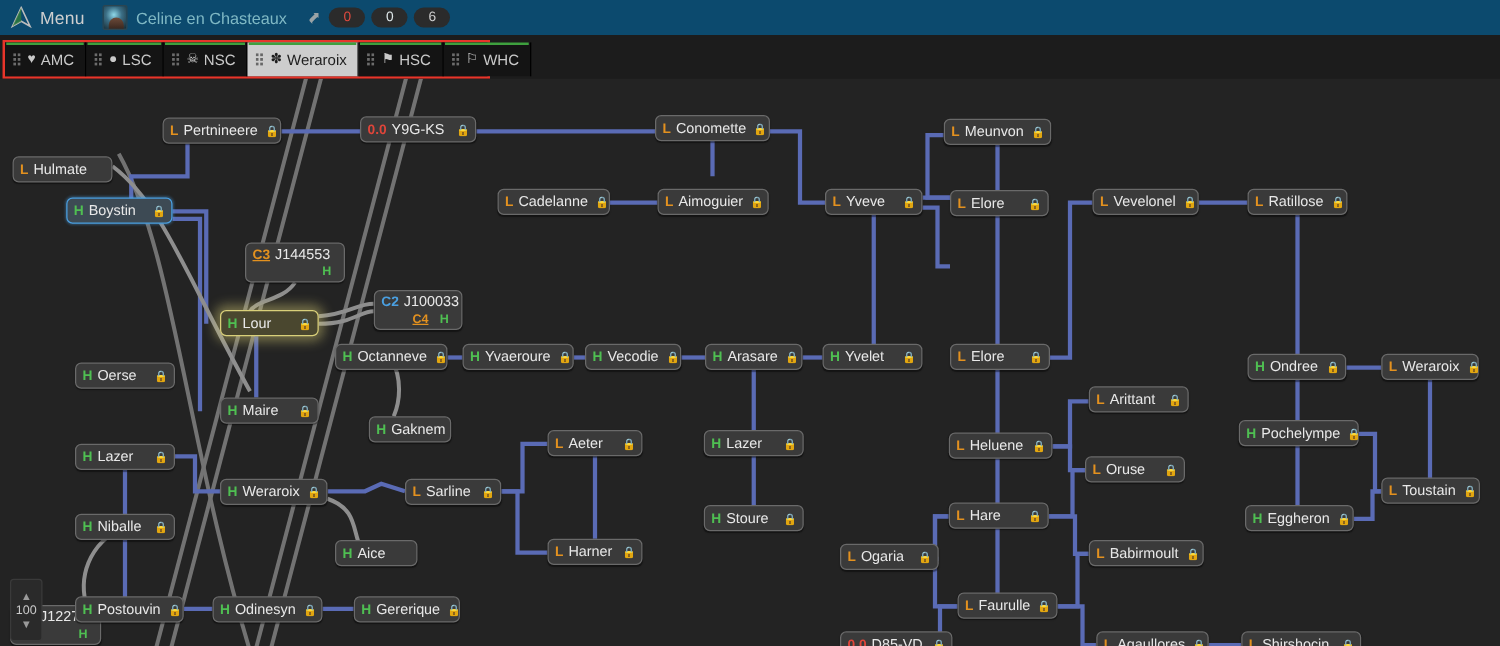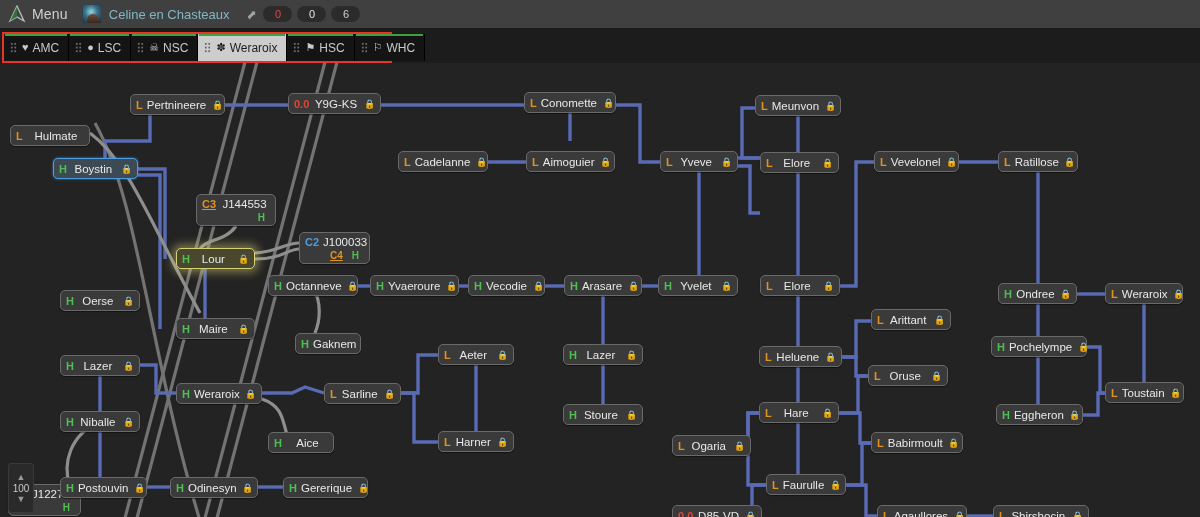--- a/index.html
+++ b/index.html
@@ -2,21 +2,21 @@
 <html><head>
 <meta charset="utf-8">
 <style>
   html,body{margin:0;padding:0;background:#000;}
   body{width:1200px;height:517px;overflow:hidden;
        font-family:"Liberation Sans","DejaVu Sans",sans-serif;
        -webkit-font-smoothing:antialiased;}
   #app{position:relative;width:1200px;height:517px;background:#1c1c1c;overflow:hidden;}
 
   
-  #topbar{position:absolute;left:0;top:0;width:1200px;height:28px;background:#404040;
+  #topbar{position:absolute;left:0;top:0;width:1200px;height:28px;background:#0c4a6e;
           display:flex;align-items:center;box-sizing:border-box;padding:0 6px;}
   .logo{width:22px;height:22px;margin-right:4px;display:flex;align-items:center;justify-content:center;}
   .menu-label{color:#cfcfcf;font-size:14px;margin-right:14px;letter-spacing:.2px;}
   .avatar{width:20px;height:20px;border-radius:2px;margin-right:7px;
           background:radial-gradient(circle at 45% 38%,#8fd8e8 0%,#3c6f86 42%,#16282f 100%);
           border:1px solid #2c4550;box-sizing:border-box;overflow:hidden;position:relative;}
   .avatar:after{content:"";position:absolute;left:4px;top:9px;width:12px;height:12px;border-radius:50% 50% 0 0;
           background:linear-gradient(#6d4b3a,#2a1c16);}
   .pilot{color:#7fb8c4;font-size:13px;margin-right:16px;white-space:nowrap;}
   .ship-icon{color:#9aa3a6;font-size:13px;margin-right:7px;transform:rotate(-45deg);display:inline-block;}
@@ -44,21 +44,21 @@
 
   
   #map{position:absolute;left:0;top:63px;width:1200px;height:454px;background:#232323;overflow:hidden;}
   #links{position:absolute;left:0;top:0;width:1200px;height:454px;}
 
   .node{position:absolute;box-sizing:border-box;height:21px;border-radius:5px;
         background:#3a3a3a;border:1px solid #6a6a6a;
         display:flex;align-items:center;padding:0 4px 0 5px;white-space:nowrap;z-index:5;
         box-shadow:0 1px 1px rgba(0,0,0,.45);}
   .node .sec{font-size:11px;font-weight:bold;margin-right:4px;}
-  .node .nm{font-size:11.5px;color:#e8e8e8;flex:1;text-align:center;}
+  .node .nm{font-size:11.5px;color:#e8e8e8;flex:1;}
   .node .lock{font-size:9px;color:#8d8d8d;margin-left:6px;}
   .sec.L{color:#e3911f;}
   .sec.H{color:#4fbf52;}
   .sec.N{color:#e0453a;}
   .sec.C{color:#e3911f;text-decoration:underline;}
   .sec.Cb{color:#4a9fe0;}
   .node.selected{border-color:#d9d07a;background:#4a472f;
         box-shadow:0 0 9px 4px rgba(222,210,120,.45);}
   .node.highlight{border-color:#4a9fe0;background:#3d4a54;
         box-shadow:0 0 2px 1px rgba(74,159,224,.35);}

